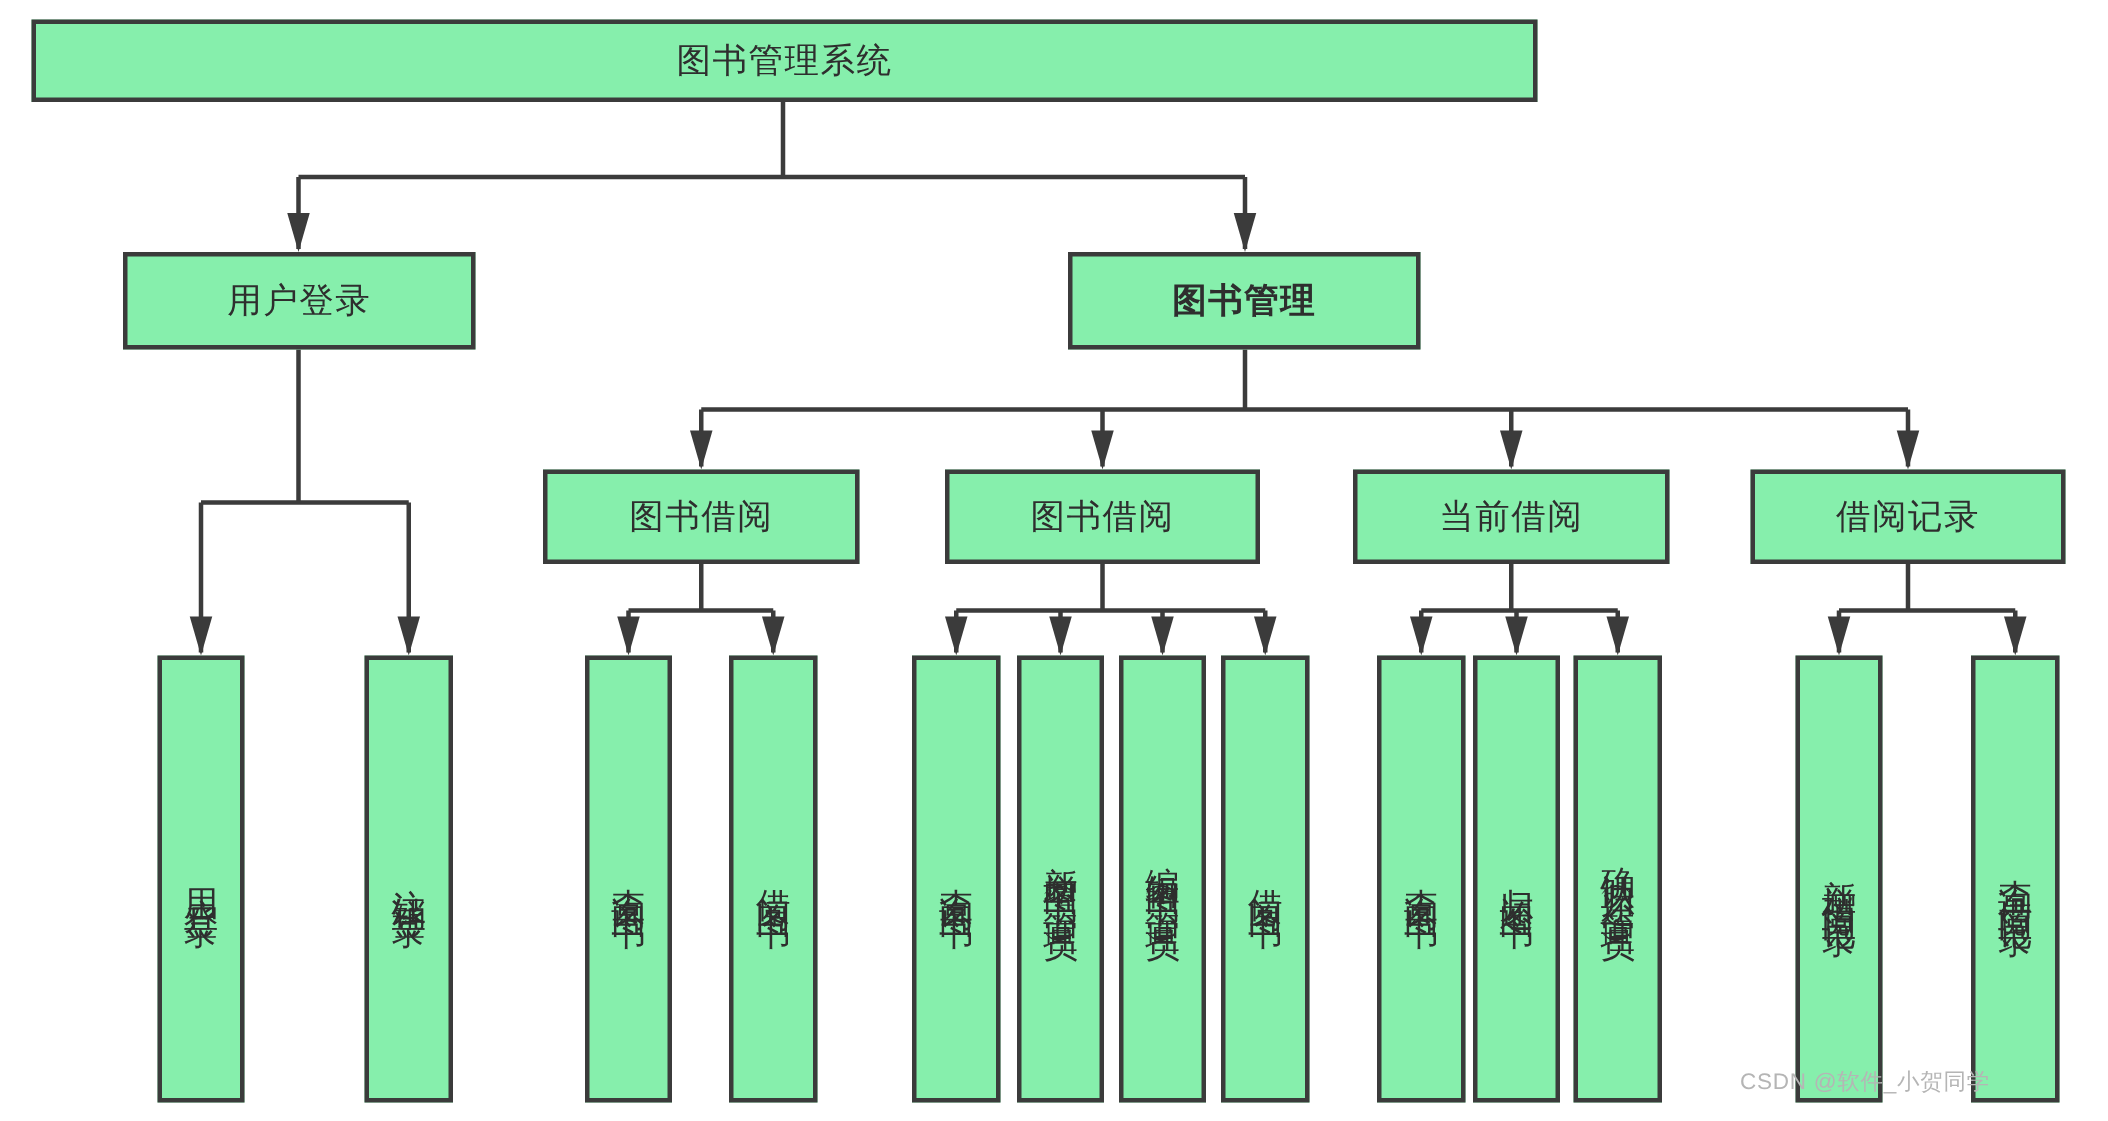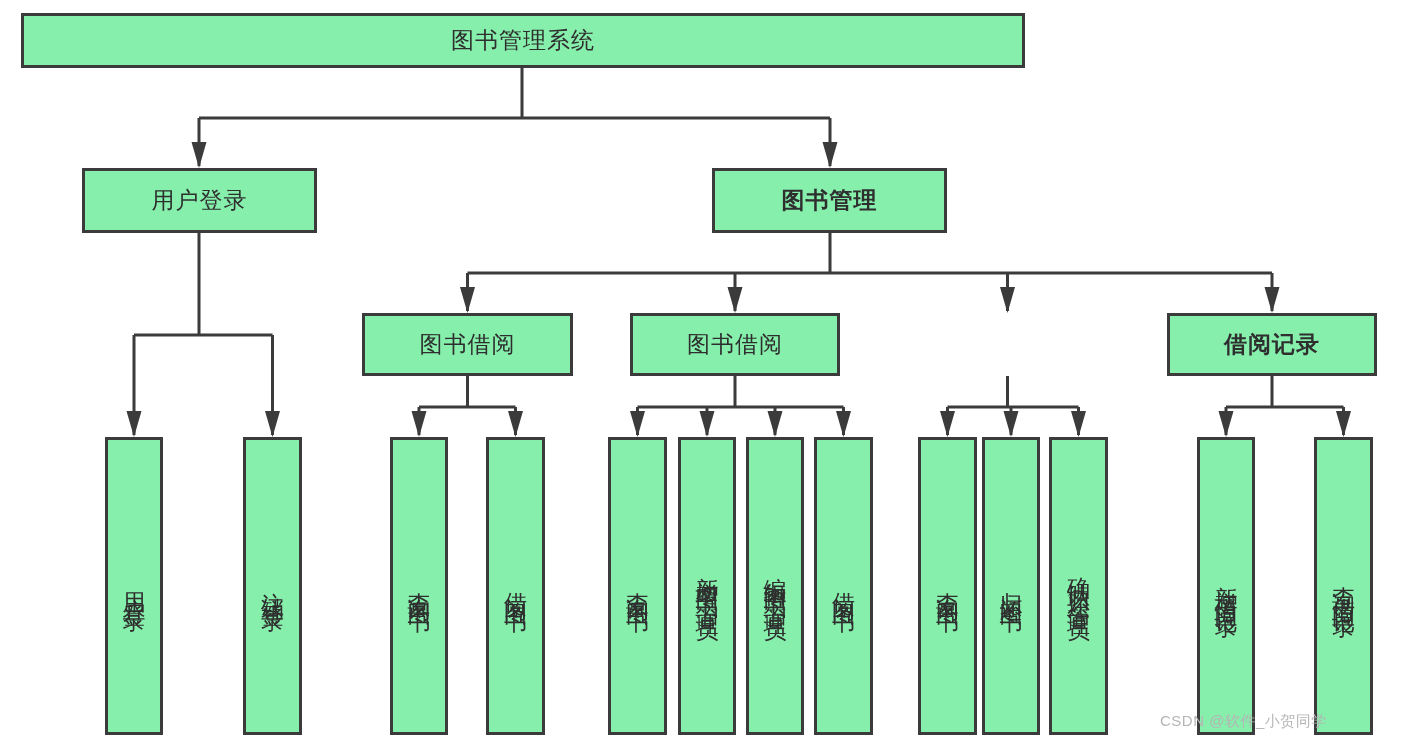--- a/index.html
+++ b/index.html
@@ -119,21 +119,24 @@
   <div class="box" style="left:712px; top:168px; width:235px; height:65px;font-weight:bold;">
     <span>图书管理</span>
   </div>
 
   <div class="box" style="left:362px; top:313px; width:211px; height:63px;">
     <span>图书借阅</span>
   </div>
   <div class="box" style="left:630px; top:313px; width:210px; height:63px;">
     <span>图书借阅</span>
   </div>
-  <div class="box" style="left:1167px; top:313px; width:210px; height:63px;font-weight:bold;">
+  <div class="box" style="left:902px; top:313px; width:211px; height:63px;">
+    <span>当前借阅</span>
+  </div>
+  <div class="box" style="left:1167px; top:313px; width:210px; height:63px;">
     <span>借阅记录</span>
   </div>
 
   <div class="box vbox" style="left:105px; top:437px; width:58px; height:298px;">
     <span>用户登录</span>
   </div>
   <div class="box vbox" style="left:243px; top:437px; width:59px; height:298px;">
     <span>注销登录</span>
   </div>
 

